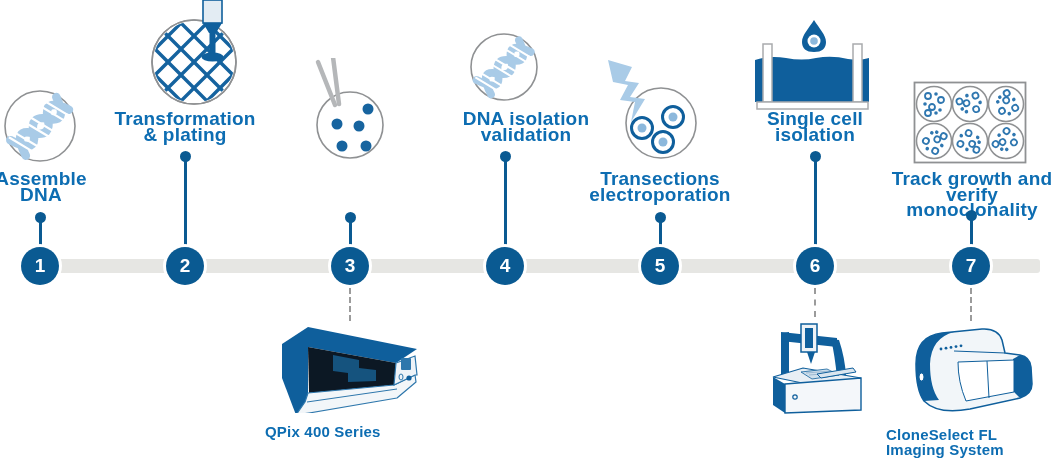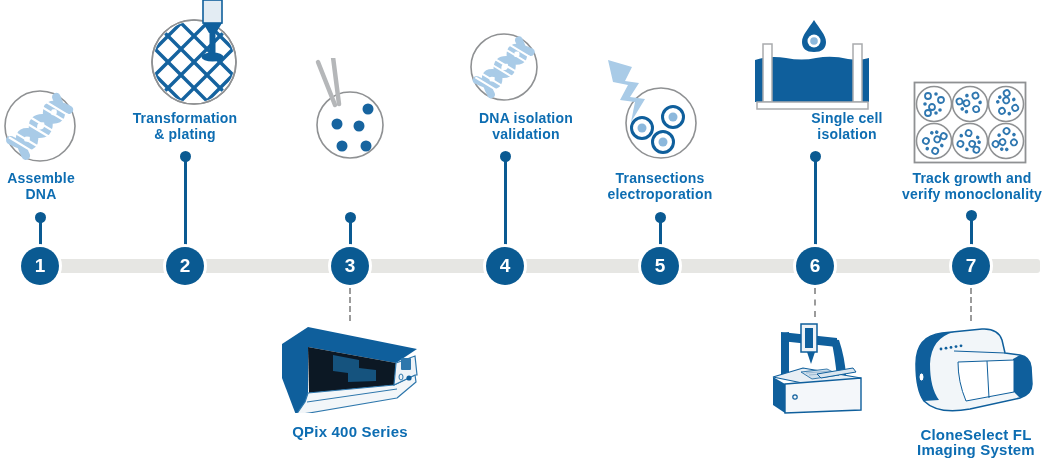--- a/index.html
+++ b/index.html
@@ -3,24 +3,24 @@
 <meta charset="utf-8">
 <style>
   html,body{margin:0;padding:0;background:#fff;}
   #canvas{
     position:relative;width:1051px;height:465px;overflow:hidden;background:#fff;
     font-family:"Liberation Sans","DejaVu Sans",sans-serif;
   }
   .abs{position:absolute;}
   .step-label{
     position:absolute;text-align:center;white-space:pre-line;
-    color:#0d6db2;font-weight:700;font-size:14px;line-height:15.5px;letter-spacing:.2px;
+    color:#0d6db2;font-weight:700;font-size:19px;line-height:15.5px;letter-spacing:.2px;
   }
   .instr-label{
-    position:absolute;text-align:center;white-space:pre-line;
+    position:absolute;white-space:pre-line;
     color:#0d6db2;font-weight:700;font-size:15px;line-height:14.5px;letter-spacing:.2px;
   }
   .timeline-bar{
     position:absolute;left:40px;top:259px;width:1000px;height:14px;
     background:#e6e6e3;border-radius:3px;z-index:1;
   }
   .stem-line{position:absolute;width:3px;background:#0a5a92;z-index:2;}
   .stem-dot{position:absolute;width:11px;height:11px;border-radius:50%;background:#0a5a92;z-index:2;}
   .step-circle{
     position:absolute;width:38px;height:38px;border-radius:50%;background:#0a5a92;
@@ -138,21 +138,21 @@
 
   <svg class="abs" style="left:750px;top:8px" width="130" height="102" viewBox="0 0 130 102">
     <path d="M64,12 C59,20 52,27 52,34 Q52,44 64,44 Q76,44 76,34 C76,27 69,20 64,12 Z" fill="#0f5f9c"></path>
     <circle cx="64" cy="33" r="6.5" fill="#fff"></circle>
     <circle cx="64" cy="33" r="3.8" fill="#8cb8dc"></circle>
     <path d="M5,52 Q20,47 36,50 Q52,53 66,50 Q82,47 98,51 Q110,53 119,50 L119,94 L5,94 Z" fill="#0f5f9c"></path>
     <rect x="13" y="36" width="9" height="58" fill="#fff" stroke="#a9abad" stroke-width="1.5"></rect>
     <rect x="103" y="36" width="9" height="58" fill="#fff" stroke="#a9abad" stroke-width="1.5"></rect>
     <rect x="7" y="94" width="111" height="7" fill="#fff" stroke="#a9abad" stroke-width="1.5"></rect>
   </svg>
-  <div class="step-label" style="left:772px;top:111px;width:150px">Single cell
+  <div class="step-label" style="left:740px;top:111px;width:150px">Single cell
 isolation</div>
   <div class="stem-dot" style="left:809.5px;top:151px"></div>
   <div class="stem-line" style="left:813.5px;top:157px;height:109px"></div>
   <div class="step-circle" style="left:796px;top:247px">6</div>
   <div class="dashed-connector" style="left:814px;top:288px;height:29px"></div>
 
   <svg class="abs" style="left:913px;top:81px" width="115" height="84" viewBox="0 0 115 84">
     <rect x="1.5" y="1.5" width="111" height="80" fill="#fff" stroke="#8f9193" stroke-width="1.8"></rect>
     <g fill="#fff" stroke="#8f9193" stroke-width="1.5">
       <circle cx="21" cy="23" r="17.5"></circle>

